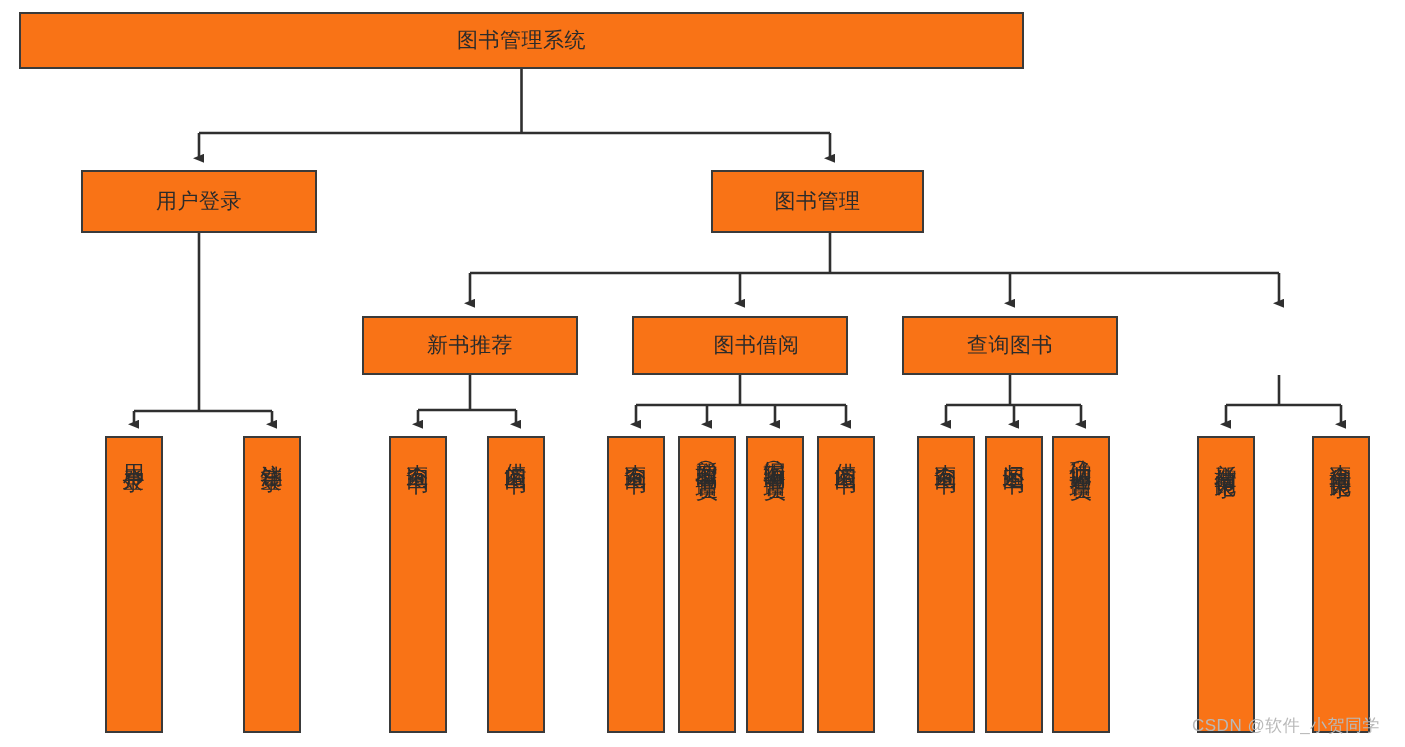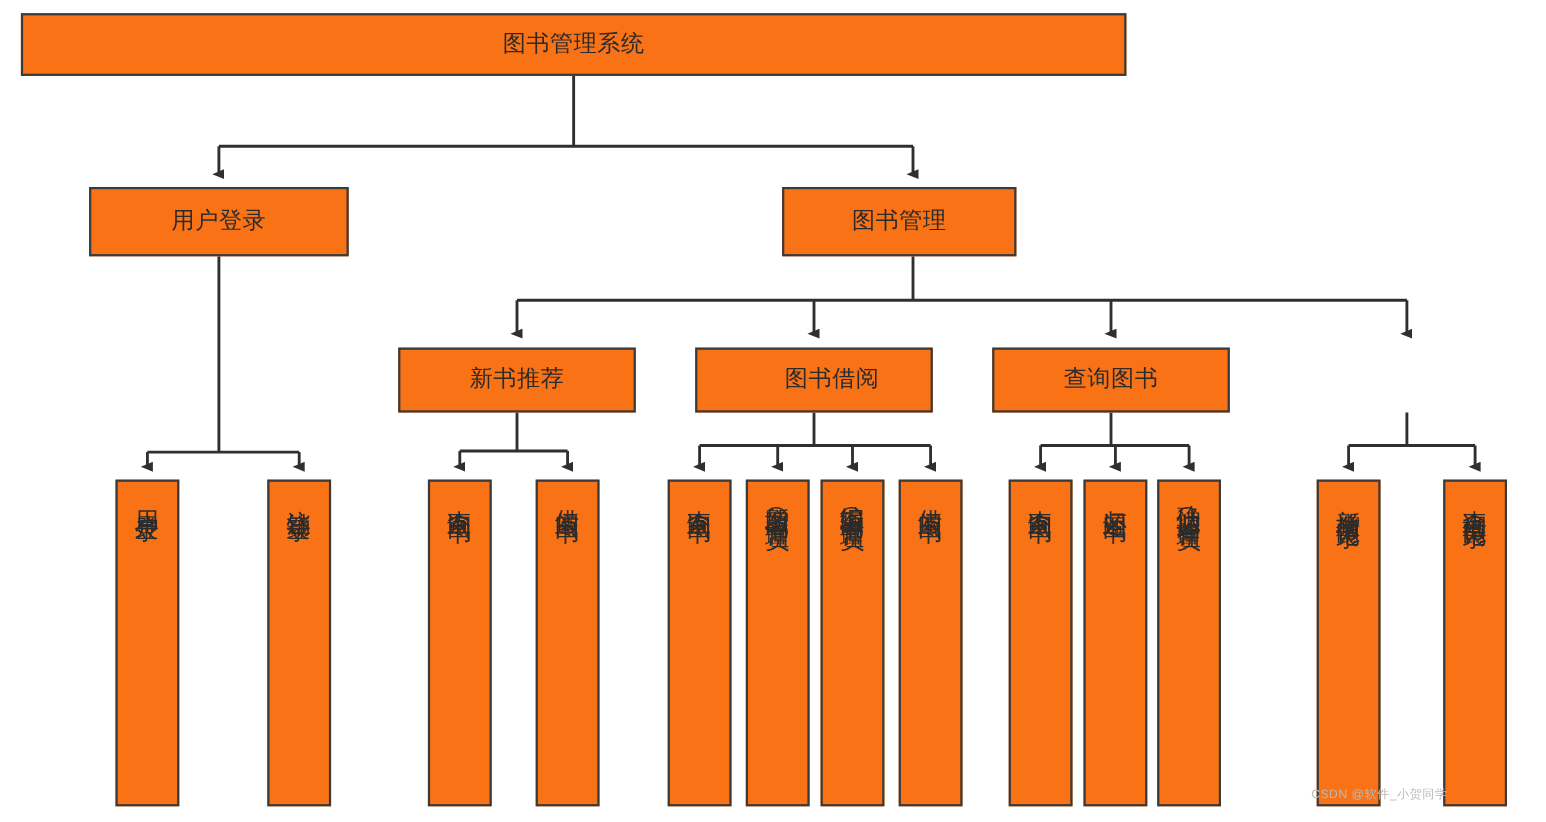--- a/index.html
+++ b/index.html
@@ -55,21 +55,21 @@
     align-items: flex-start;
     justify-content: center;
     padding-top: 8px;
   }
   .node.vertical.tall-text {
     padding-top: 4px;
   }
   .watermark {
     position: absolute;
     color: #b9b9b9;
-    font-size: 11px;
+    font-size: 17px;
     letter-spacing: 0.5px;
     white-space: nowrap;
     z-index: 6;
   }
 </style>
 </head>
 <body>
 
 <div id="canvas">
 

